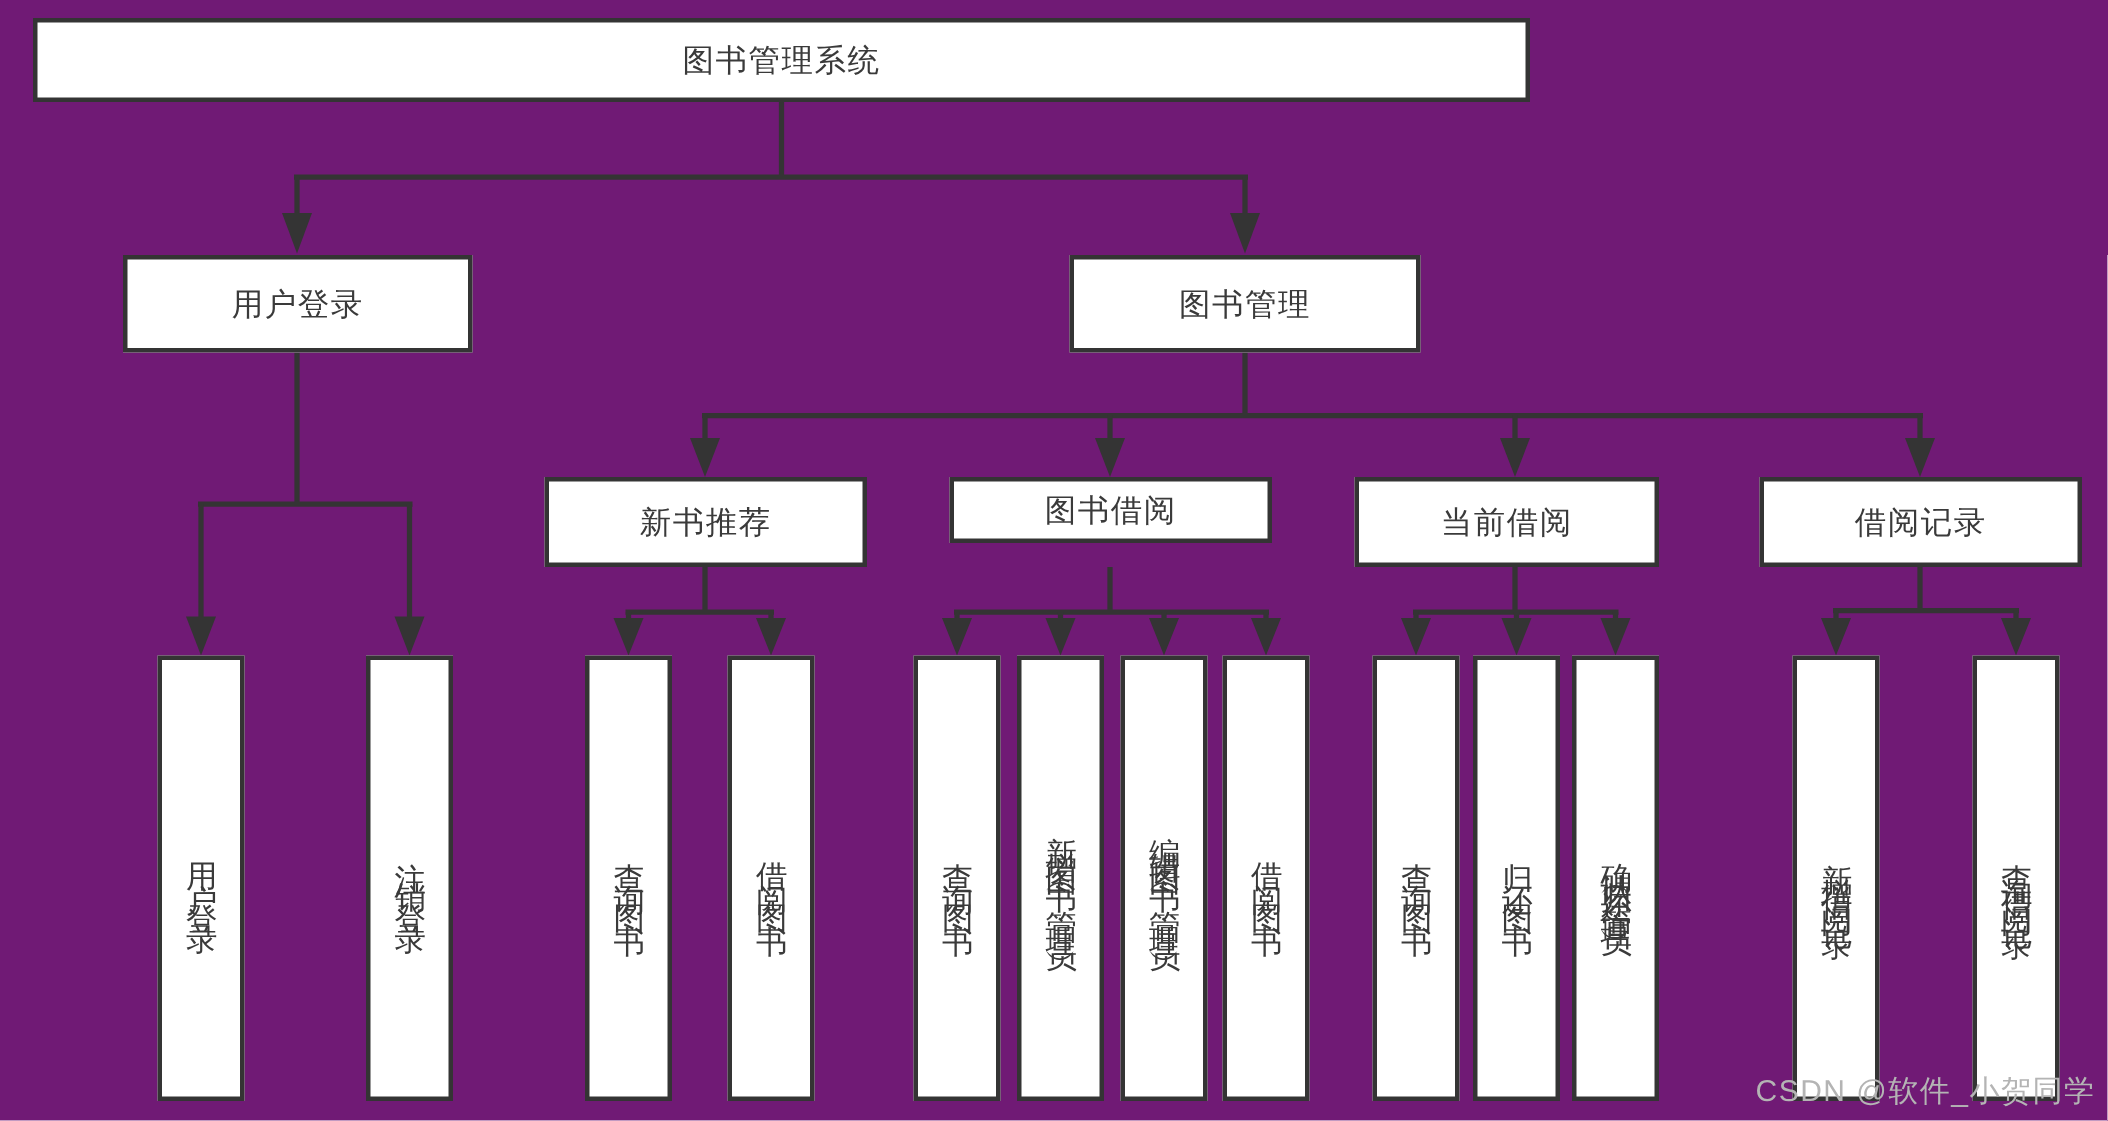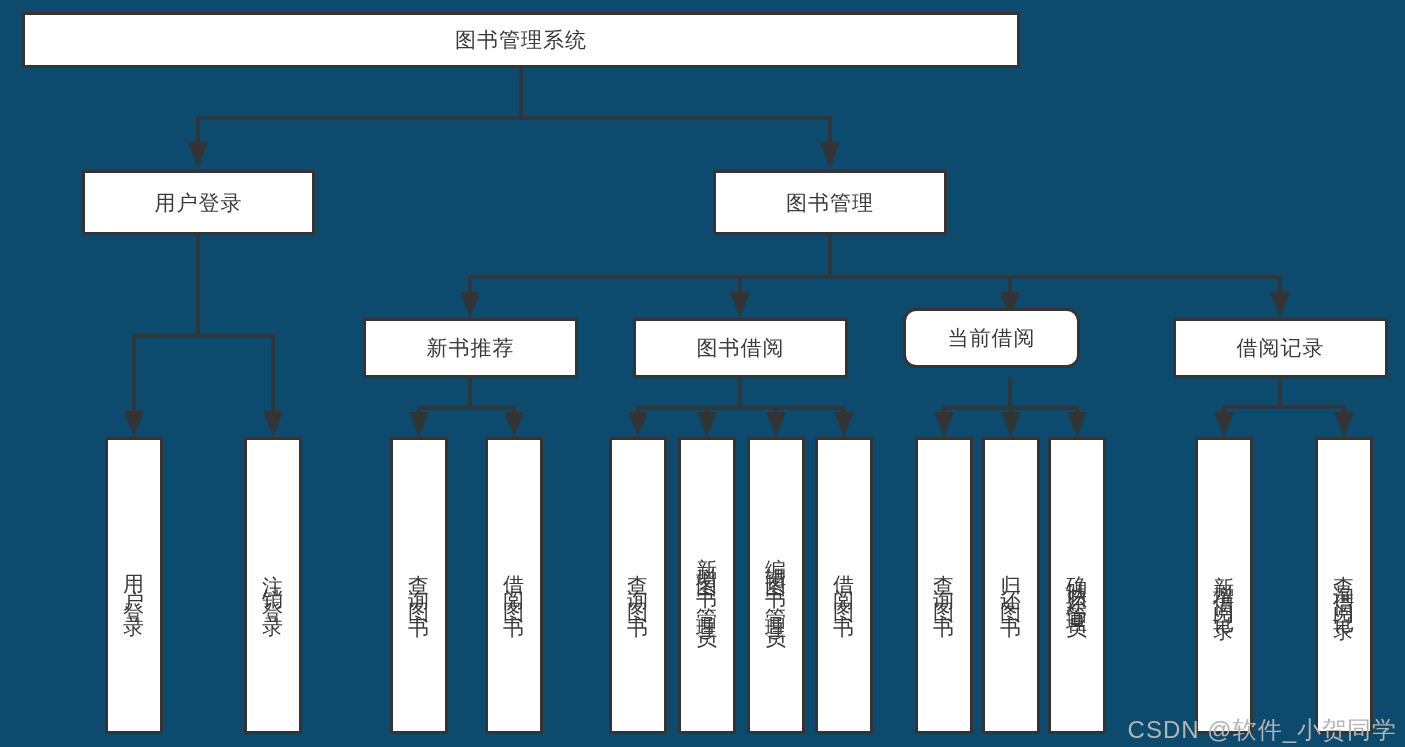--- a/index.html
+++ b/index.html
@@ -1,17 +1,17 @@
 <!DOCTYPE html>
 <html><head>
 <meta charset="utf-8">
 <style>
   html,body{margin:0;padding:0;background:#ffffff;}
   .stage{
-    position:relative;width:1405px;height:747px;background:#0c4a6e;
+    position:relative;width:1405px;height:747px;background:#701a75;
     font-family:"Liberation Sans","DejaVu Sans",sans-serif;
     color:#3a3a3a;overflow:hidden;
   }
   .connectors{position:absolute;left:0;top:0;width:1405px;height:747px;}
   .connectors line{stroke:#343434;stroke-width:3.5;}
   .connectors polygon{fill:#343434;stroke:none;}
   .node{
     position:absolute;box-sizing:border-box;background:#ffffff;
     border:3px solid #343434;display:flex;align-items:center;justify-content:center;
     font-size:21px;letter-spacing:1px;white-space:nowrap;
@@ -20,21 +20,21 @@
     position:absolute;box-sizing:border-box;background:#ffffff;
     border:3px solid #343434;width:58px;top:437px;height:297px;
     writing-mode:vertical-rl;display:flex;align-items:center;justify-content:center;
     font-size:21px;line-height:1;
   }
   .ls4{letter-spacing:14px;}
   .ls6{letter-spacing:9px;}
   .ls8{letter-spacing:10px;}
   .ls9{letter-spacing:6px;}
   .watermark{
-    position:absolute;right:8px;top:714px;font-size:24px;color:#b4b4b4;
+    position:absolute;right:8px;top:714px;font-size:20px;color:#b4b4b4;
     letter-spacing:1px;z-index:5;
   }
 </style>
 </head>
 <body>
 
 <div class="stage">
 
   <svg class="connectors" viewBox="0 0 1405 747" aria-hidden="true">
 
@@ -111,22 +111,22 @@
       <polygon points="1334,412 1354,412 1344,437"></polygon>
     </g>
   </svg>
 
   <div class="node" style="left:22px;top:12px;width:998px;height:56px;">图书管理系统</div>
 
   <div class="node" style="left:82px;top:170px;width:233px;height:65px;">用户登录</div>
   <div class="node" style="left:363px;top:318px;width:215px;height:60px;">新书推荐</div>
 
   <div class="node" style="left:713px;top:170px;width:234px;height:65px;">图书管理</div>
-  <div class="node" style="left:633px;top:318px;width:215px;height:60px;">图书借阅</div>
-  <div class="node" style="left:903px;top:308px;width:177px;height:60px;border-radius:13px;">当前借阅</div>
+  <div class="node" style="left:633px;top:318px;width:215px;height:44px;">图书借阅</div>
+  <div class="node" style="left:903px;top:318px;width:203px;height:60px;">当前借阅</div>
   <div class="node" style="left:1173px;top:318px;width:215px;height:60px;">借阅记录</div>
 
   <div class="vnode ls4" style="left:105px;">用户登录</div>
   <div class="vnode ls4" style="left:244px;">注销登录</div>
 
   <div class="vnode ls4" style="left:390px;">查询图书</div>
   <div class="vnode ls4" style="left:485px;">借阅图书</div>
 
   <div class="vnode ls4" style="left:609px;">查询图书</div>
   <div class="vnode ls8" style="left:678px;">新增图书（管理员）</div>

